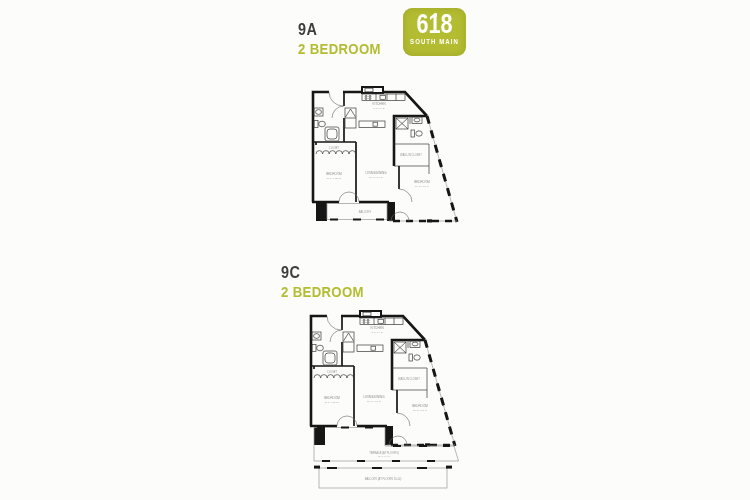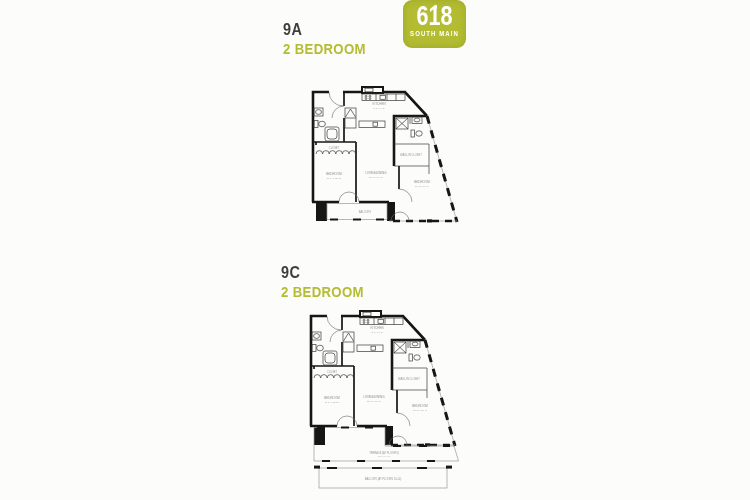--- a/index.html
+++ b/index.html
@@ -3,21 +3,21 @@
 <meta charset="utf-8">
 <style>
   html,body{margin:0;padding:0;background:#e8e8e8;}
   .canvas{position:relative;width:750px;height:500px;background:#fcfcfb;overflow:hidden;
           font-family:"Liberation Sans", sans-serif;}
   .plan-header{position:absolute;}
   .unit-code{font-weight:700;font-size:17px;line-height:17px;color:var(--heading);
              transform:scaleX(.85);transform-origin:left;letter-spacing:.4px;}
   .unit-type{font-weight:700;font-size:15.5px;line-height:15.5px;color:var(--accent);
              transform:scaleX(.85);transform-origin:left;letter-spacing:.4px;margin-top:3px;white-space:nowrap;}
-  .logo{position:absolute;left:403px;top:0;width:63px;height:48px;background:var(--accent);
+  .logo{position:absolute;left:403px;top:8px;width:63px;height:48px;background:var(--accent);
         border-radius:9px;box-shadow:inset 0 0 8px rgba(120,125,20,.35);}
   .logo-number{position:relative;font-weight:700;font-size:27px;line-height:26px;color:#fff;
                text-align:center;transform:scaleX(.8);margin-top:3px;letter-spacing:0px;}
   .logo-dot{position:absolute;width:3.5px;height:3.5px;background:#fff;border-radius:1px;
             left:30.5px;top:5px;}
   .logo-sub{font-weight:700;font-size:6.3px;color:#fff;letter-spacing:1.1px;text-align:center;
             margin-top:1px;transform:scaleX(.96);white-space:nowrap;}
   svg.plan{position:absolute;}
   .w3{stroke:#161616;stroke-width:2.6;fill:none;}
   .w2{stroke:#161616;stroke-width:1.7;fill:none;}
@@ -31,21 +31,21 @@
   .w2f{fill:#fff;stroke:#161616;stroke-width:2;}
   .lbl{font-family:"Liberation Sans",sans-serif;font-size:3px;fill:#8d8d8d;text-anchor:middle;}
   .lbl2{font-family:"Liberation Sans",sans-serif;font-size:2.6px;fill:#949494;text-anchor:middle;}
   .dim{font-family:"Liberation Sans",sans-serif;font-size:2.3px;fill:#a3a3a3;text-anchor:middle;}
 </style>
 </head>
 <body>
 
 <div class="canvas">
 
-  <div class="plan-header" style="left:283px;top:21px">
+  <div class="plan-header" style="left:298px;top:21px">
     <div class="unit-code">9A</div>
     <div class="unit-type">2 BEDROOM</div>
   </div>
 
   <div class="logo">
     <div class="logo-number">618</div>
     <div class="logo-dot"></div>
     <div class="logo-sub">SOUTH MAIN</div>
   </div>
 

